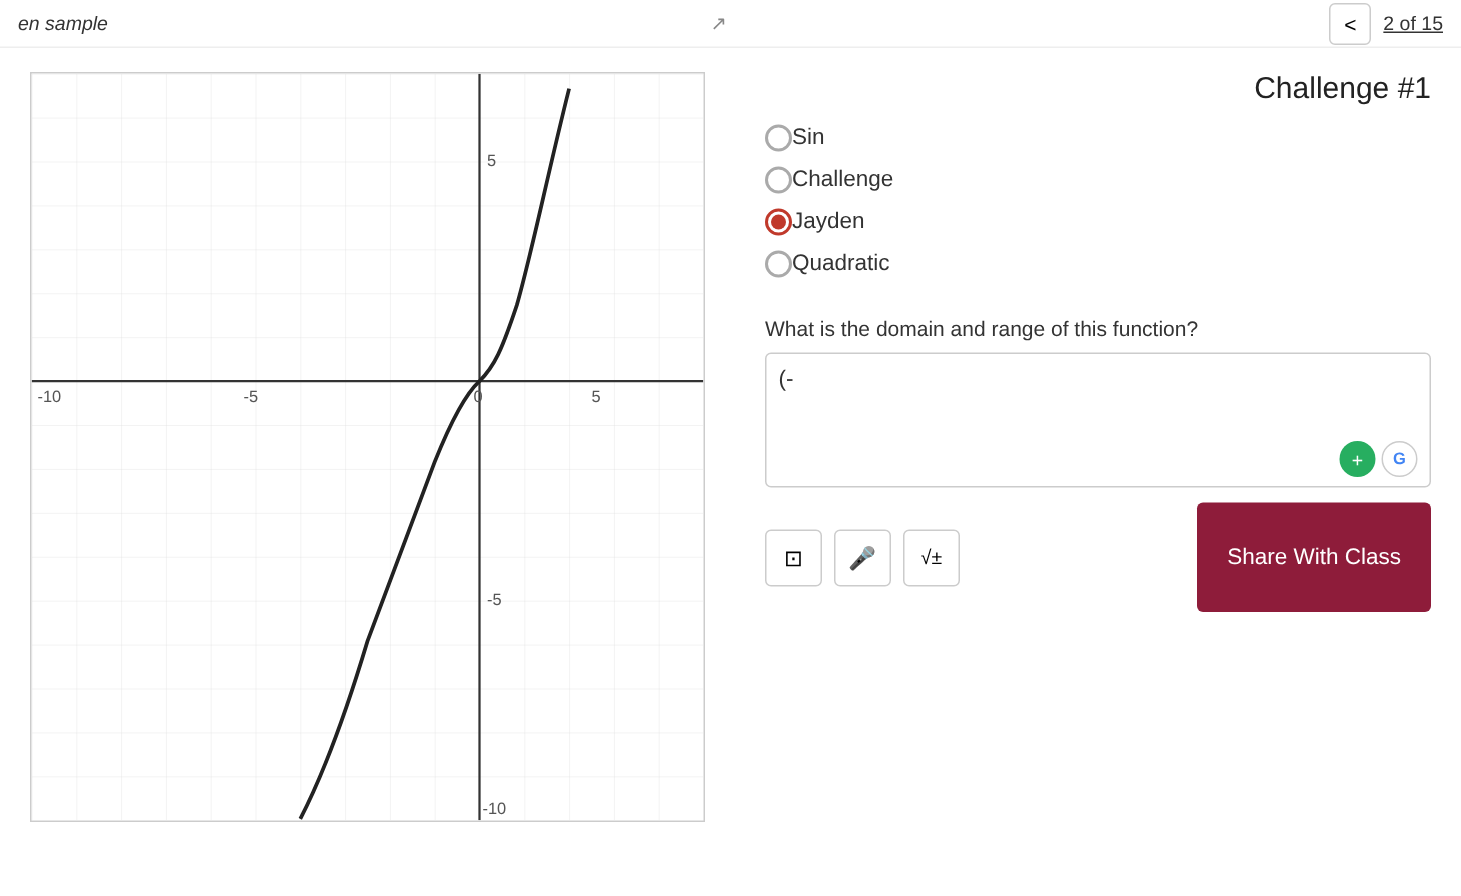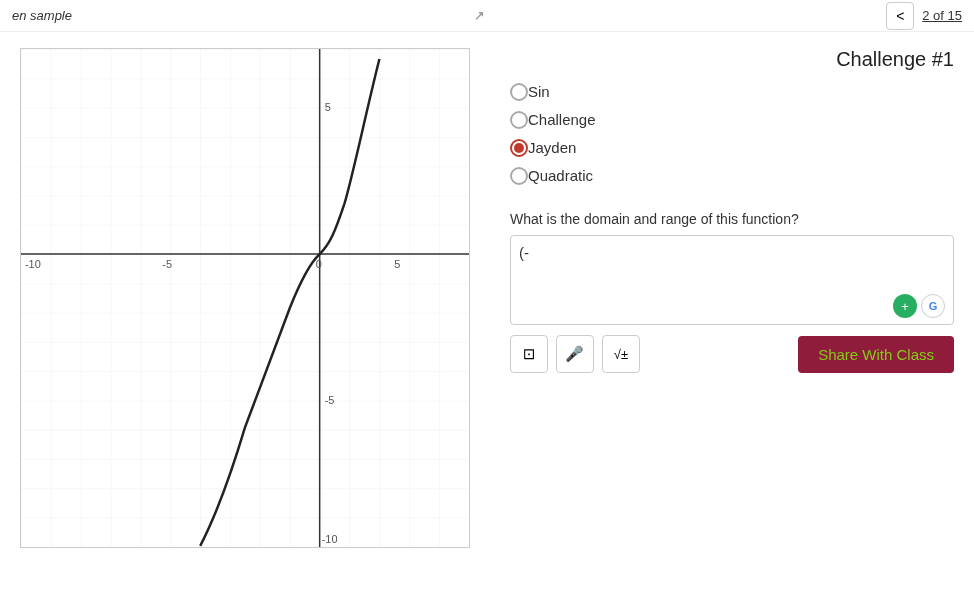--- a/index.html
+++ b/index.html
@@ -212,24 +212,24 @@
       display: flex;
       align-items: center;
       justify-content: center;
       font-size: 15px;
       cursor: pointer;
     }
 
     .share-btn {
       margin-left: auto;
       background: #8e1c3a;
-      color: #84cc16;
+      color: #ffffff;
       border: none;
       border-radius: 4px;
-      padding: 10px 20px;
+      padding: 28px 20px;
       font-size: 15px;
       cursor: pointer;
       font-weight: 500;
     }
 
     .expand-icon {
       font-size: 13px;
       color: #888;
       cursor: pointer;
     }

